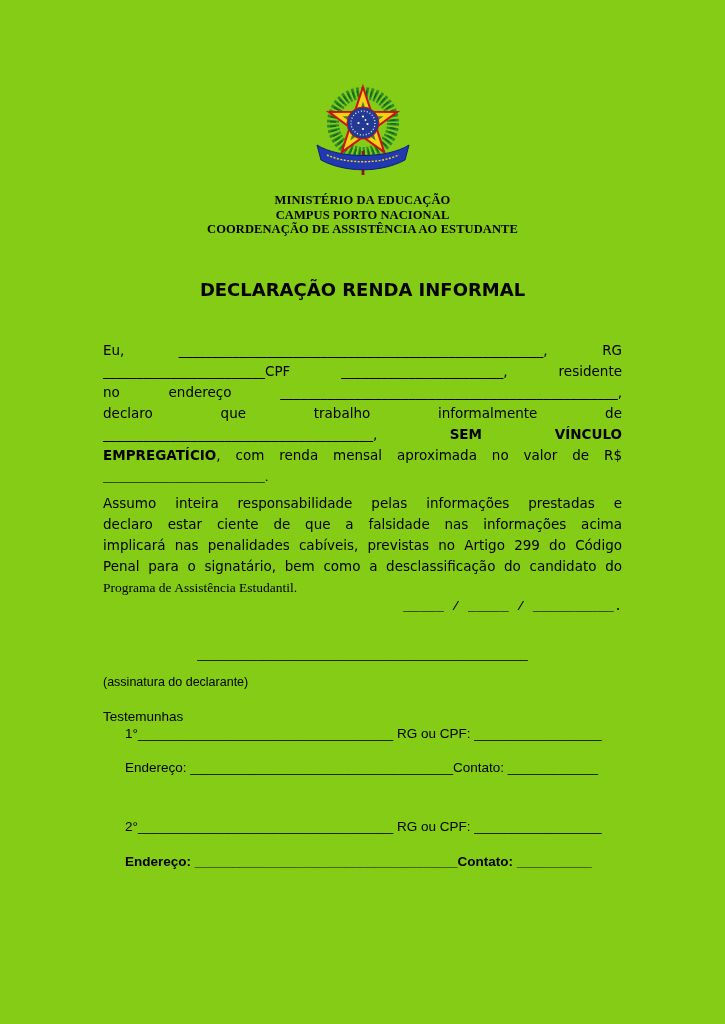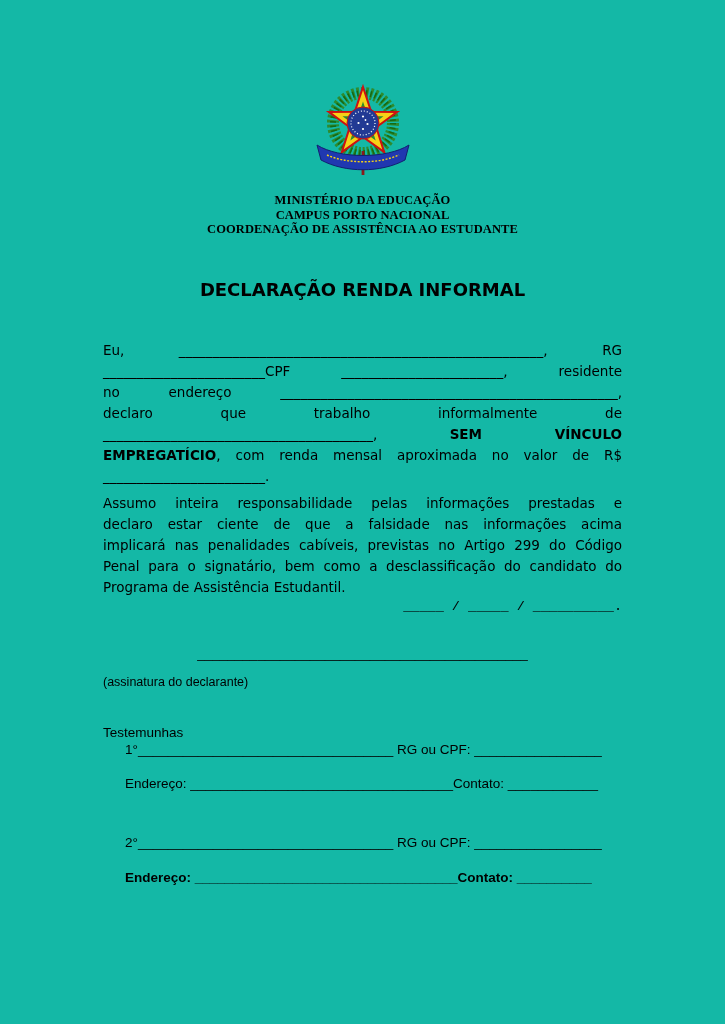--- a/index.html
+++ b/index.html
@@ -1,21 +1,21 @@
 <!DOCTYPE html>
 <html lang="pt-br"><head>
 <meta charset="utf-8">
 <style>
   * { margin:0; padding:0; box-sizing:border-box; }
   html,body { background:#808080; }
   .page {
     position:relative;
     width:725px; height:1024px;
     margin:0 auto;
-    background:#14b8a6;
+    background:#84cc16;
     color:#000;
     overflow:hidden;
   }
   .content { padding:0 103px; }
 
   
   .crest { width:116px; height:96px; margin:83px auto 0; }
 
   
   .hdr {
@@ -40,29 +40,29 @@
 
   
   .para {
     font-family:"DejaVu Sans", sans-serif;
     font-size:13.5px;
     line-height:21px;
   }
   .p1 { margin-top:39px; }
   .p2 { margin-top:6px; }
   .jl { text-align:justify; text-align-last:justify; white-space:normal; }
-  .ll { text-align:left; }
+  .ll { text-align:left;font-family:Liberation Serif, serif; }
   .b  { font-weight:bold; }
 
   
   .lower { font-family:"Liberation Sans", sans-serif; font-size:13.5px; line-height:17px; }
   .date-line { text-align:right;font-family:Liberation Mono, monospace; }
   .sig-line  { margin-top:30px; text-align:center; }
   .sig-label { margin-top:12px; text-align:left; font-size:12.5px; }
-  .wit-head  { margin-top:33px; }
+  .wit-head  { margin-top:17px; }
   .wit-row   { padding-left:22px; }
   .r-num1  { }
   .r-addr1 { margin-top:17px; }
   .r-num2  { margin-top:42px; }
   .r-addr2 { margin-top:18px;font-weight:bold; }
 </style>
 </head>
 <body>
 
 <div class="page">

